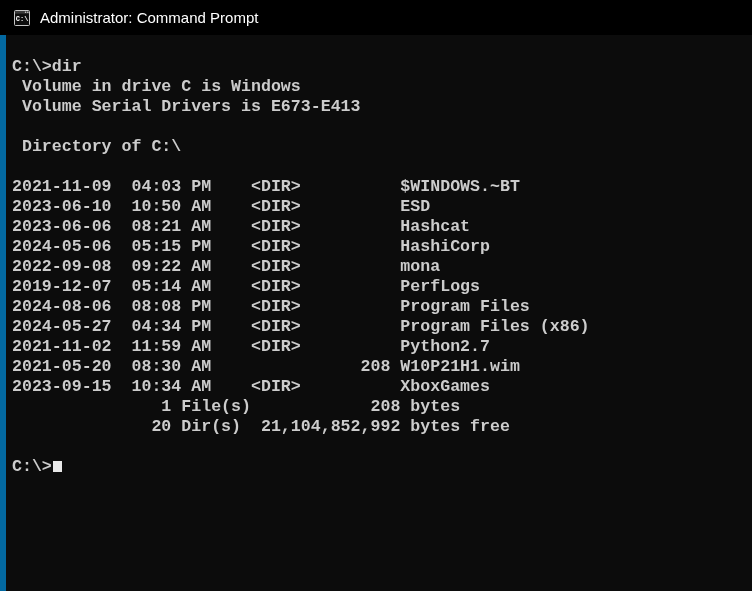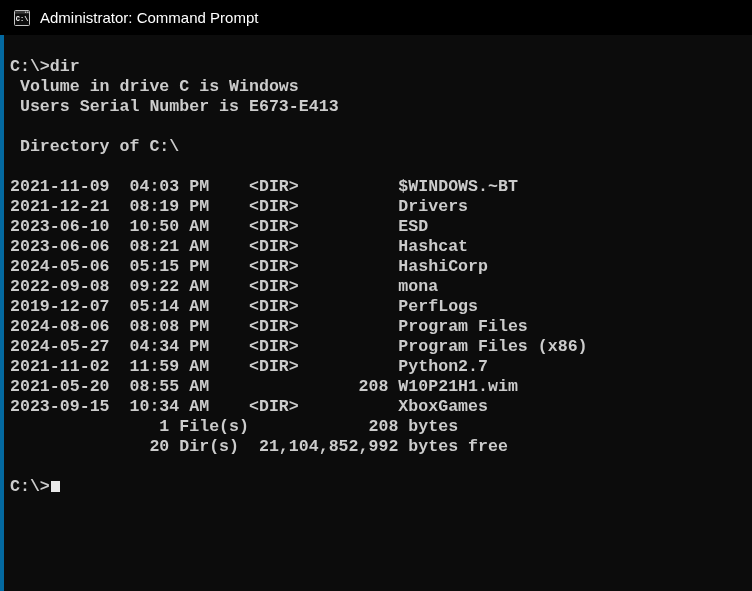--- a/index.html
+++ b/index.html
@@ -31,21 +31,21 @@
   .titlebar .title {
     color: #ffffff;
     font-family: "Liberation Sans", "DejaVu Sans", sans-serif;
     font-size: 15px;
     white-space: nowrap;
   }
   .console {
     height: 556px;
     box-sizing: border-box;
     background: #0c0c0c;
-    border-left: 4px solid #0369a1;
+    border-left: 6px solid #0369a1;
     padding: 22px 0 0 6px;
     overflow: hidden;
   }
   .line {
     height: 20px;
     line-height: 20px;
     font-size: 16.6px;
     font-weight: bold;
     color: #cccccc;
     white-space: pre;
@@ -73,34 +73,33 @@
       <text x="1.8" y="11.2" font-size="7" font-weight="bold" fill="#ffffff" font-family="Liberation Mono, DejaVu Sans Mono, monospace">C:\</text>
     </svg>
   </span>
   <span class="title">Administrator: Command Prompt</span>
 </div>
 
 <div class="console">
   <div>
       <div class="line">C:\&gt;dir</div>
       <div class="line"> Volume in drive C is Windows</div>
-      <div class="line"> Users Serial Number is E673-E413</div>
+      <div class="line"> Volume Serial Drivers is E673-E413</div>
       <div class="line"></div>
       <div class="line"> Directory of C:\</div>
       <div class="line"></div>
       <div class="line">2021-11-09  04:03 PM    &lt;DIR&gt;          $WINDOWS.~BT</div>
-      <div class="line">2021-12-21  08:19 PM    &lt;DIR&gt;          Drivers</div>
       <div class="line">2023-06-10  10:50 AM    &lt;DIR&gt;          ESD</div>
       <div class="line">2023-06-06  08:21 AM    &lt;DIR&gt;          Hashcat</div>
       <div class="line">2024-05-06  05:15 PM    &lt;DIR&gt;          HashiCorp</div>
       <div class="line">2022-09-08  09:22 AM    &lt;DIR&gt;          mona</div>
       <div class="line">2019-12-07  05:14 AM    &lt;DIR&gt;          PerfLogs</div>
       <div class="line">2024-08-06  08:08 PM    &lt;DIR&gt;          Program Files</div>
       <div class="line">2024-05-27  04:34 PM    &lt;DIR&gt;          Program Files (x86)</div>
       <div class="line">2021-11-02  11:59 AM    &lt;DIR&gt;          Python2.7</div>
-      <div class="line">2021-05-20  08:55 AM               208 W10P21H1.wim</div>
+      <div class="line">2021-05-20  08:30 AM               208 W10P21H1.wim</div>
       <div class="line">2023-09-15  10:34 AM    &lt;DIR&gt;          XboxGames</div>
       <div class="line">               1 File(s)            208 bytes</div>
       <div class="line">              20 Dir(s)  21,104,852,992 bytes free</div>
       <div class="line"></div>
     </div>
   <div class="line"><span>C:\&gt;</span><span class="cursor"></span></div>
 </div>
 
 </body></html>

